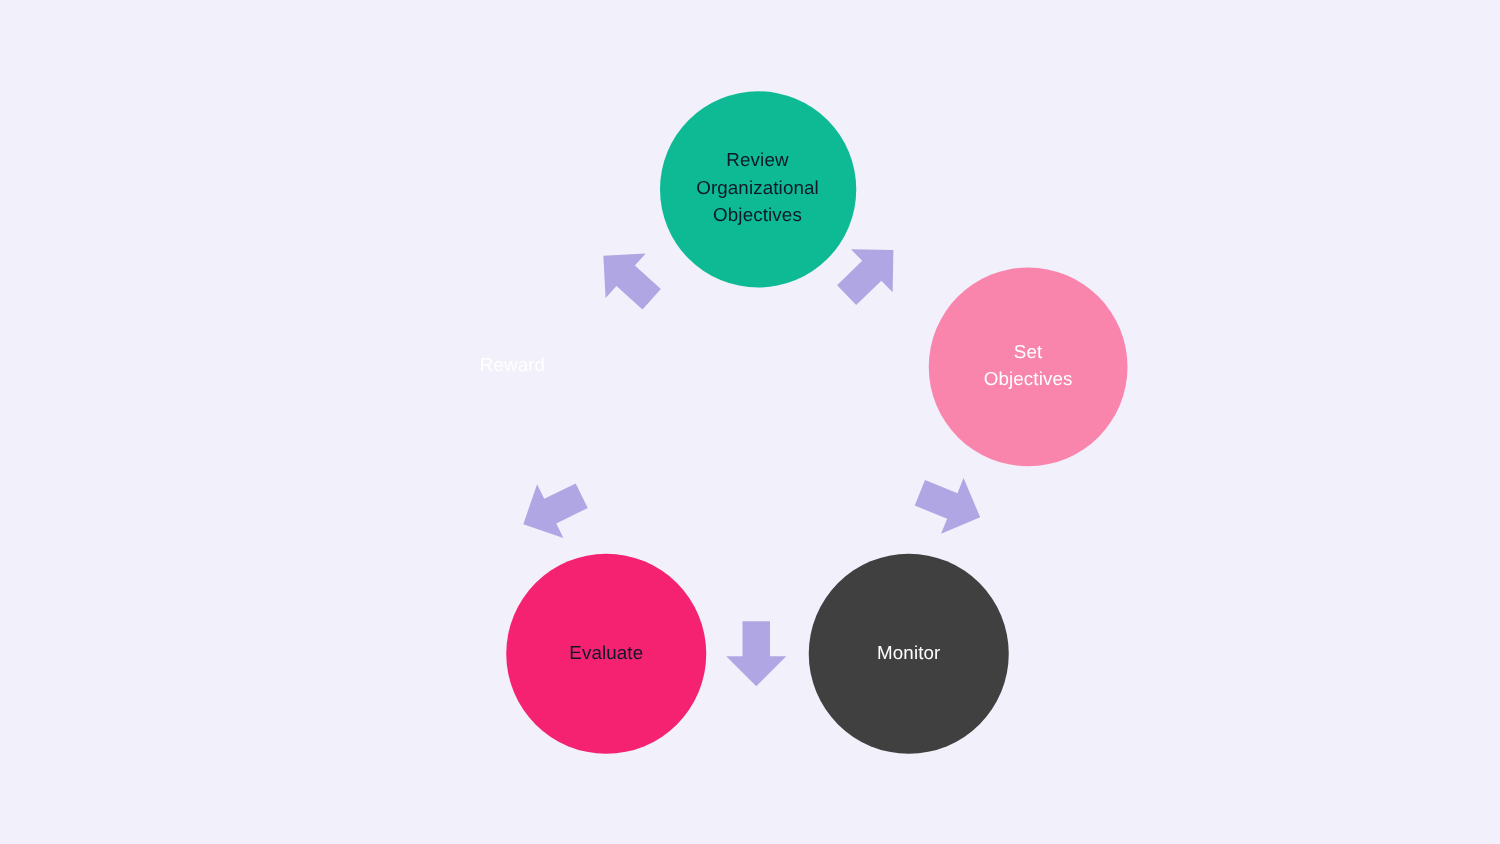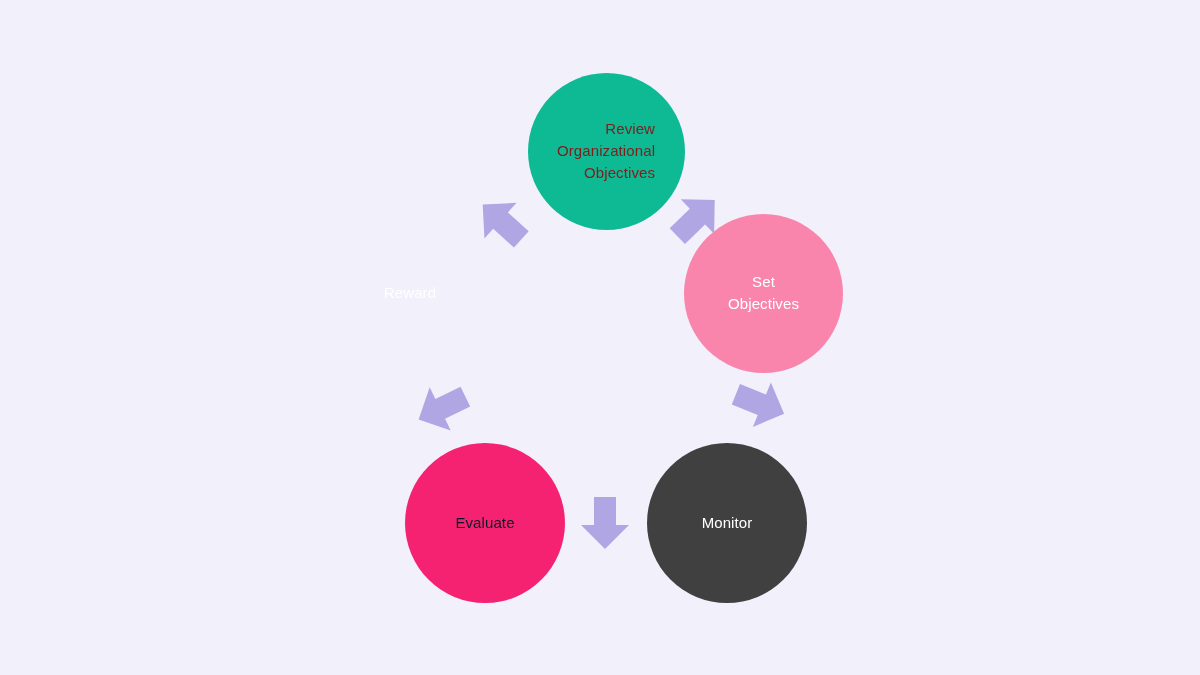--- a/index.html
+++ b/index.html
@@ -44,26 +44,26 @@
     display: block;
     overflow: visible;
   }
 </style>
 </head>
 <body style="background: rgb(241, 240, 251);">
 
 <div id="cycle-diagram">
 
   <div class="node" style="width: 157px; height: 157px; left: 527.5px; top: 72.5px; background: rgb(13, 186, 148);">
-    <span class="node-label" style="color: #7f1d1d; text-align: right;">Review
+    <span class="node-label" style="color: #0f172a;">Review
 Organizational
 Objectives</span>
   </div>
 
-  <div class="node" style="width: 159px; height: 159px; left: 684px; top: 213.5px; background: rgb(249, 133, 173);">
+  <div class="node" style="width: 159px; height: 159px; left: 743px; top: 213.5px; background: rgb(249, 133, 173);">
     <span class="node-label" style="color: rgb(255, 255, 255);">Set
 Objectives</span>
   </div>
 
   <div class="node" style="width: 160px; height: 160px; left: 647px; top: 443px; background: #404040;">
     <span class="node-label" style="color: rgb(255, 255, 255);">Monitor</span>
   </div>
 
   <div class="node" style="width: 160px; height: 160px; left: 405px; top: 443px; background: rgb(244, 34, 112);">
     <span class="node-label" style="color: #0f172a;">Evaluate</span>

